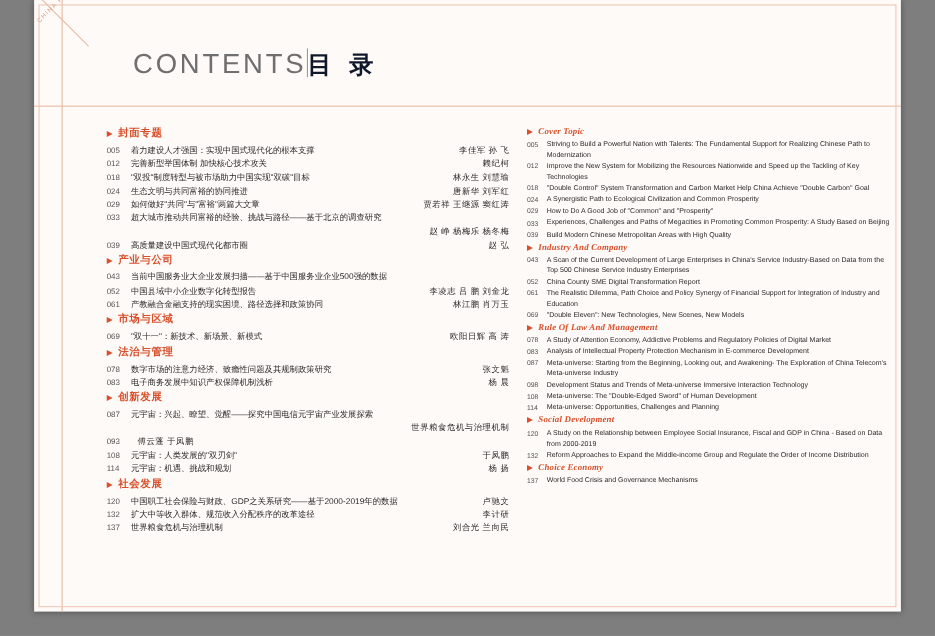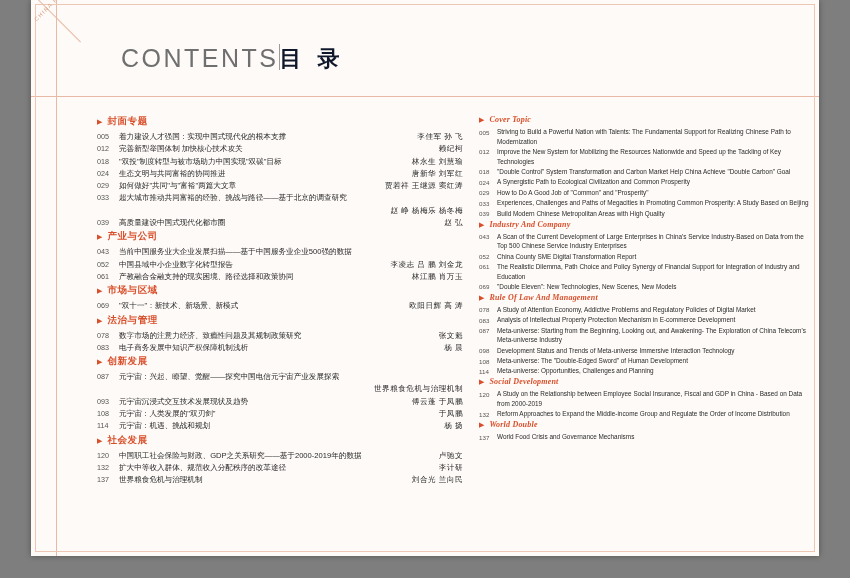--- a/index.html
+++ b/index.html
@@ -296,21 +296,20 @@
           <span class="ttl-cn">元宇宙：兴起、瞭望、觉醒——探究中国电信元宇宙产业发展探索</span>
           <span class="auth"></span>
         </div>
         <div class="entry-cn author-only">
           <span class="pg"></span>
           <span class="ttl-cn"></span>
           <span class="auth">世界粮食危机与治理机制</span>
         </div>
         <div class="entry-cn">
           <span class="pg">093</span>
-          <span class="ttl-cn">元宇宙沉浸式交互技术发展现状及趋势</span>
           <span class="auth">傅云蓬  于凤鹏</span>
         </div>
         <div class="entry-cn">
           <span class="pg">108</span>
           <span class="ttl-cn">元宇宙：人类发展的"双刃剑"</span>
           <span class="auth">于凤鹏</span>
         </div>
         <div class="entry-cn">
           <span class="pg">114</span>
           <span class="ttl-cn">元宇宙：机遇、挑战和规划</span>
@@ -424,21 +423,21 @@
         <div class="entry-en">
           <span class="pg-en">120</span>
           <span class="ttl-en">A Study on the Relationship between Employee Social Insurance, Fiscal and GDP in China - Based on Data from 2000-2019</span>
         </div>
         <div class="entry-en">
           <span class="pg-en">132</span>
           <span class="ttl-en">Reform Approaches to Expand the Middle-income Group and Regulate the Order of Income Distribution</span>
         </div>
         <div class="section-head">
           <span class="arrow">▶</span>
-          <span class="section-title-en">World Double</span>
+          <span class="section-title-en">Choice Economy</span>
         </div>
         <div class="entry-en">
           <span class="pg-en">137</span>
           <span class="ttl-en">World Food Crisis and Governance Mechanisms</span>
         </div>
       </div>
   </div>
 </div>
 
 </body></html>

